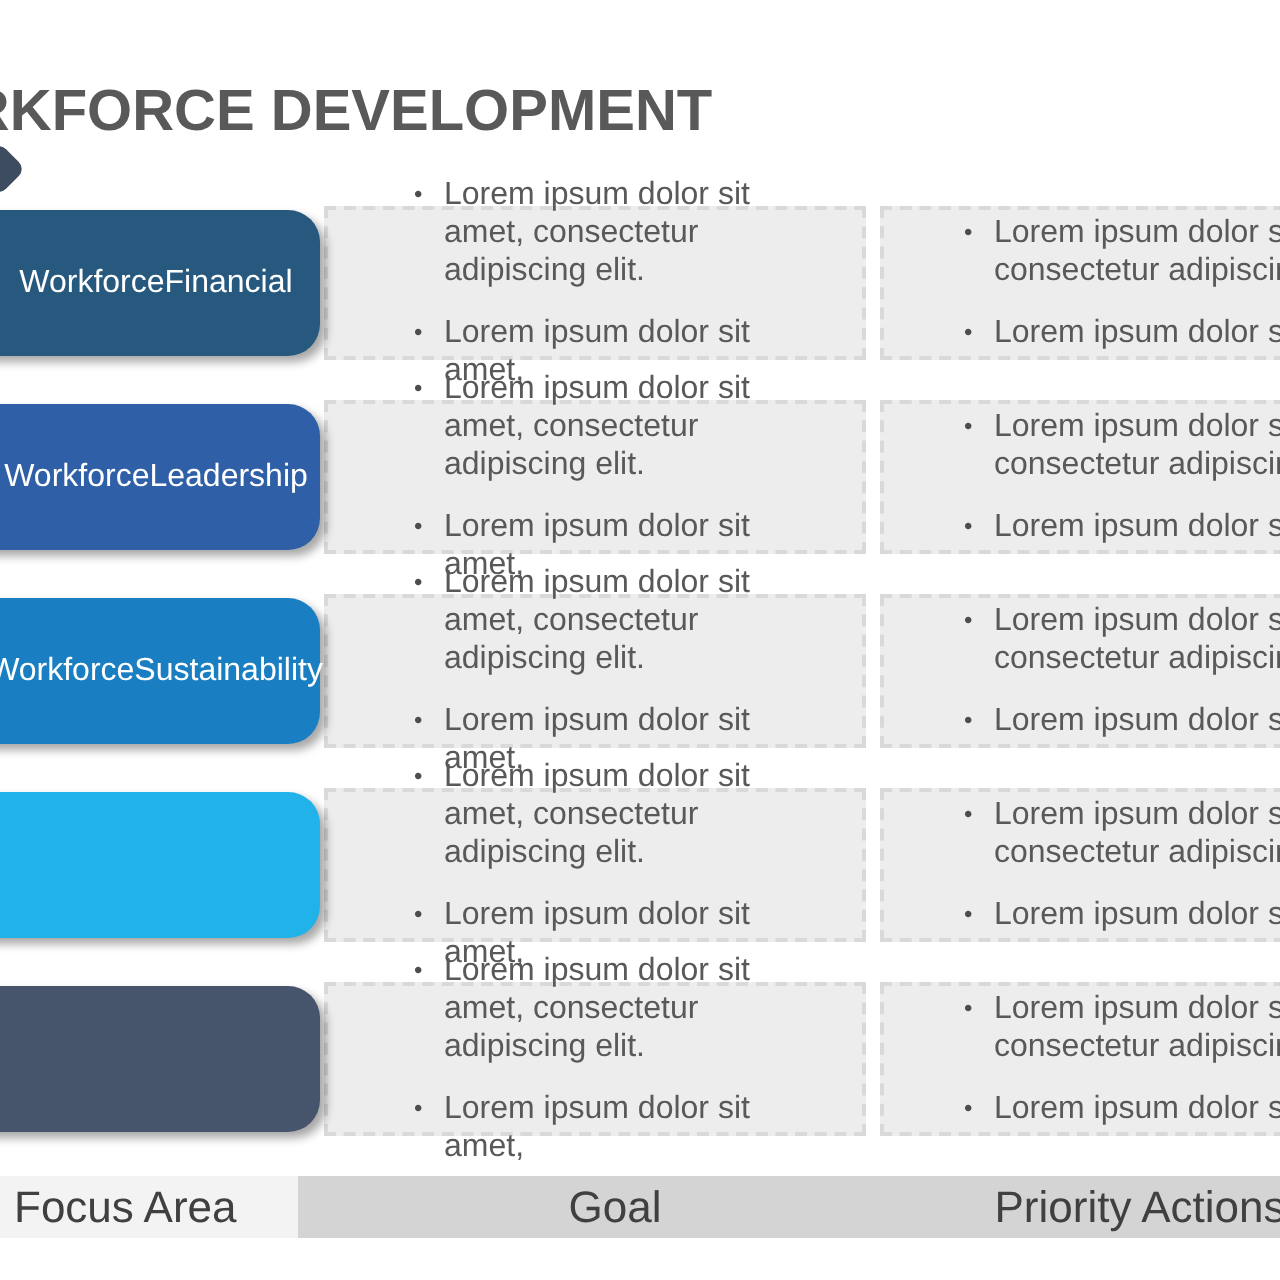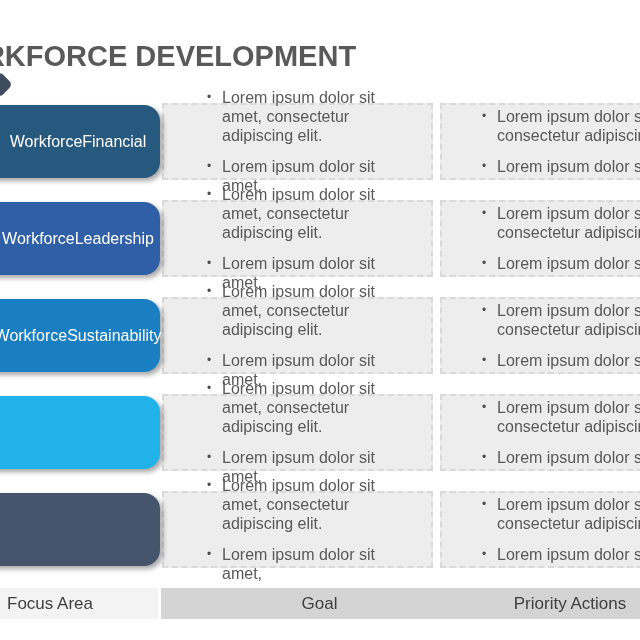--- a/index.html
+++ b/index.html
@@ -38,24 +38,24 @@
     display:flex;flex-direction:row;justify-content:center;align-items:center;
     color:#ffffff;font-size:16px;line-height:24px;text-align:center;
   }
   .diamond-ring{
     position:absolute;left:-30px;top:50%;width:58px;height:58px;margin-top:-29px;
     transform:rotate(45deg);border-radius:12px;
   }
   .footer-bar{
     position:absolute;top:588px;height:31px;
     display:flex;align-items:center;justify-content:center;
-    font-size:17px;color:#404040;
+    font-size:22px;color:#404040;
   }
   .footer-bar.focus{left:0;width:158px;background:#F3F3F3;justify-content:flex-start;padding-left:7px;box-sizing:border-box;}
-  .footer-bar.goal{left:161px;width:317px;background:#D4D4D4;}
+  .footer-bar.goal{left:149px;width:317px;background:#D4D4D4;}
   .footer-bar.priority{left:445px;width:250px;background:#D4D4D4;}
 </style>
 </head>
 <body>
 
 <div class="slide">
 
   <h1 class="title">WORKFORCE DEVELOPMENT</h1>
   <div class="deco-tip"></div>
 

